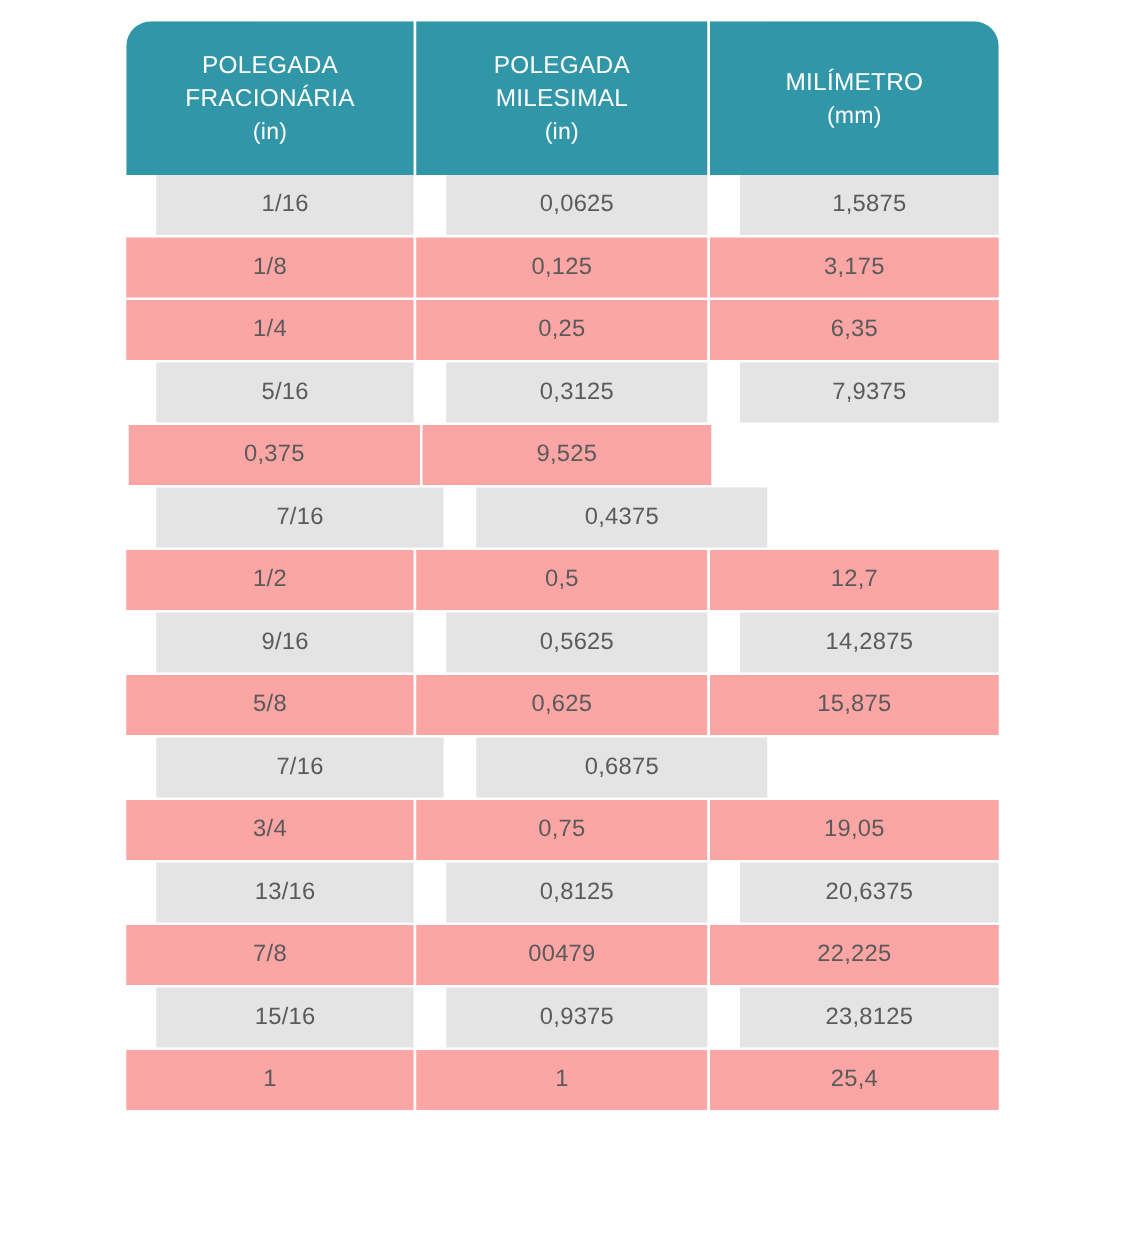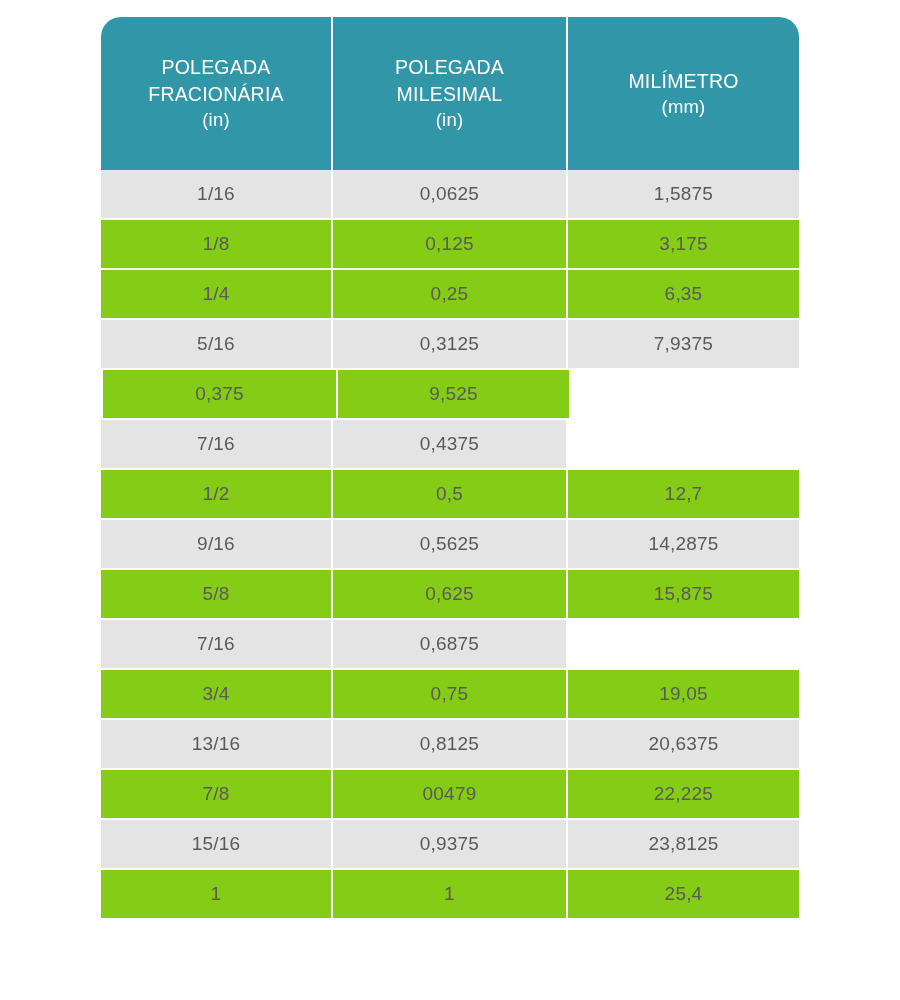--- a/index.html
+++ b/index.html
@@ -17,21 +17,21 @@
   .conversion-table {
     position: absolute;
     left: 101px;
     top: 17px;
     width: 698px;
   }
 
   
   .table-head {
     display: flex;
-    height: 153px;
+    height: 123px;
     border-radius: 20px 20px 0 0;
     overflow: hidden;
     background: #ffffff;
   }
   .head-cell {
     background: #3197a8;
     color: #ffffff;
     display: flex;
     flex-direction: column;
     align-items: center;
@@ -54,22 +54,22 @@
   .table-body {
     display: flex;
     flex-direction: column;
   }
   .row {
     display: flex;
     height: 48px;
     margin-bottom: 2px;
   }
   .row:last-child { margin-bottom: 0; }
-  .row.light .cell { background: #e4e4e4; }
-  .row.dark  .cell { background: #84cc16; }
+  .row.light .cell { background: #e4e4e4; margin-left: 24px; }
+  .row.dark  .cell { background: #fca5a5; }
 
   .cell {
     display: flex;
     align-items: center;
     justify-content: center;
     color: #5a5a5a;
     font-size: 19px;
     letter-spacing: 0.2px;
   }
 </style>

